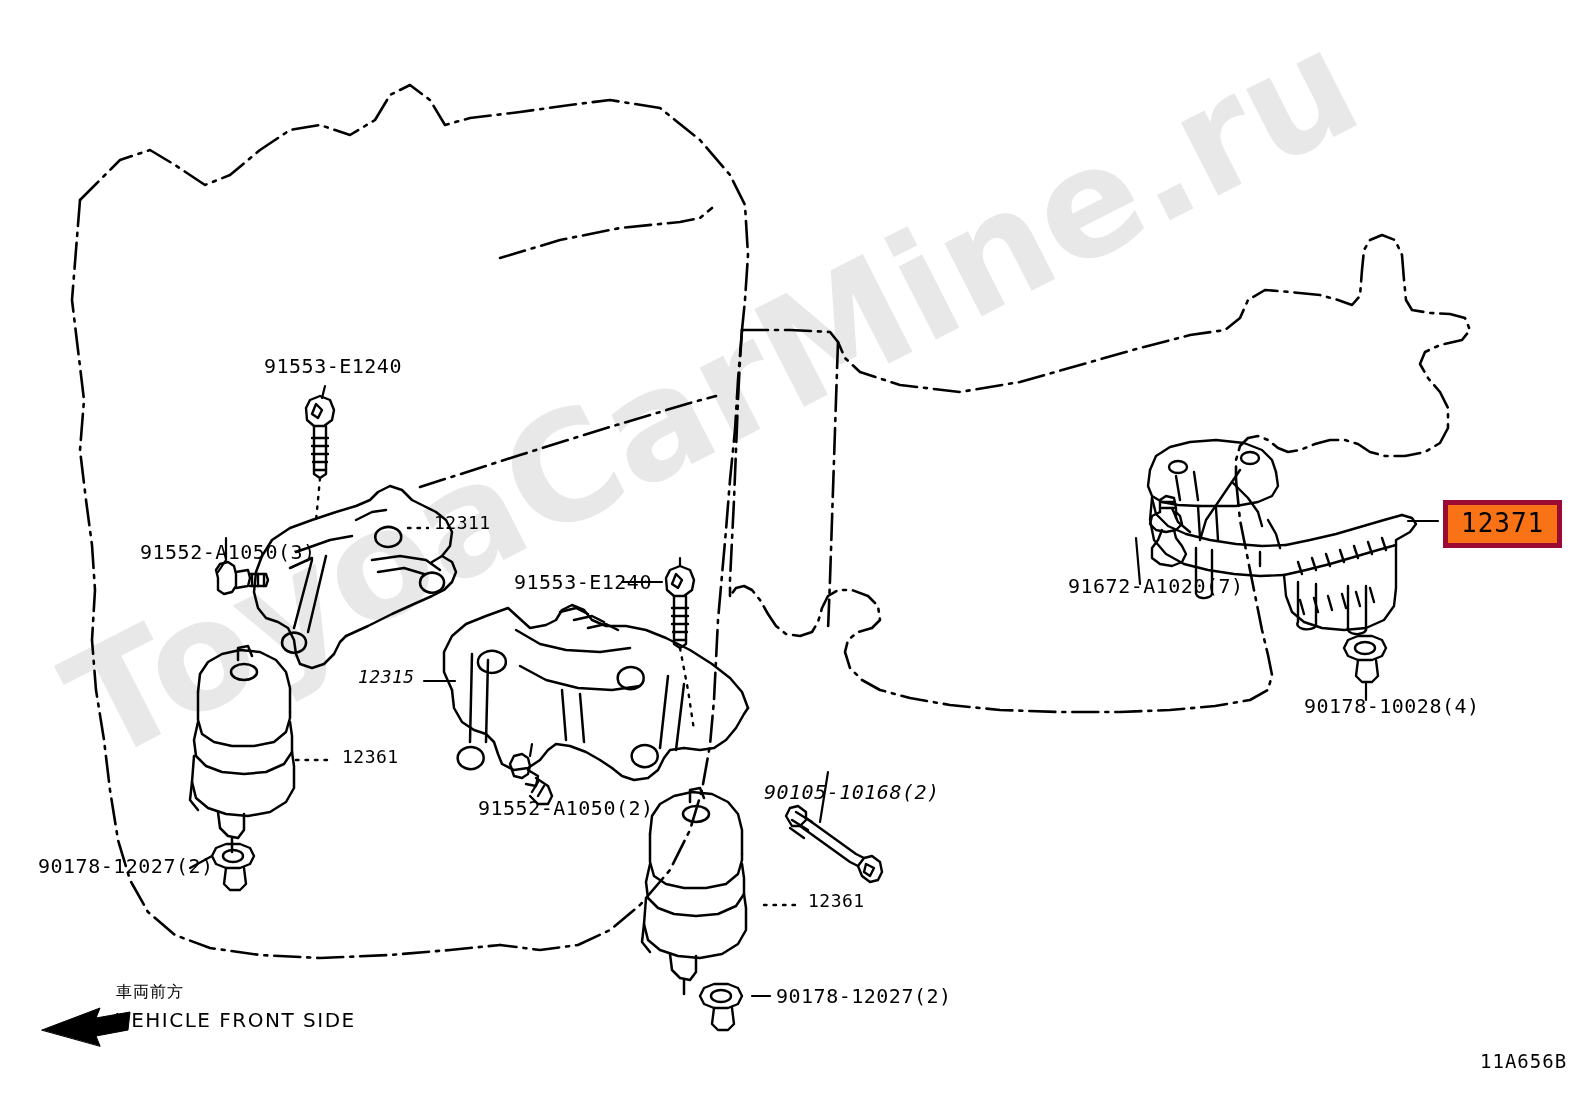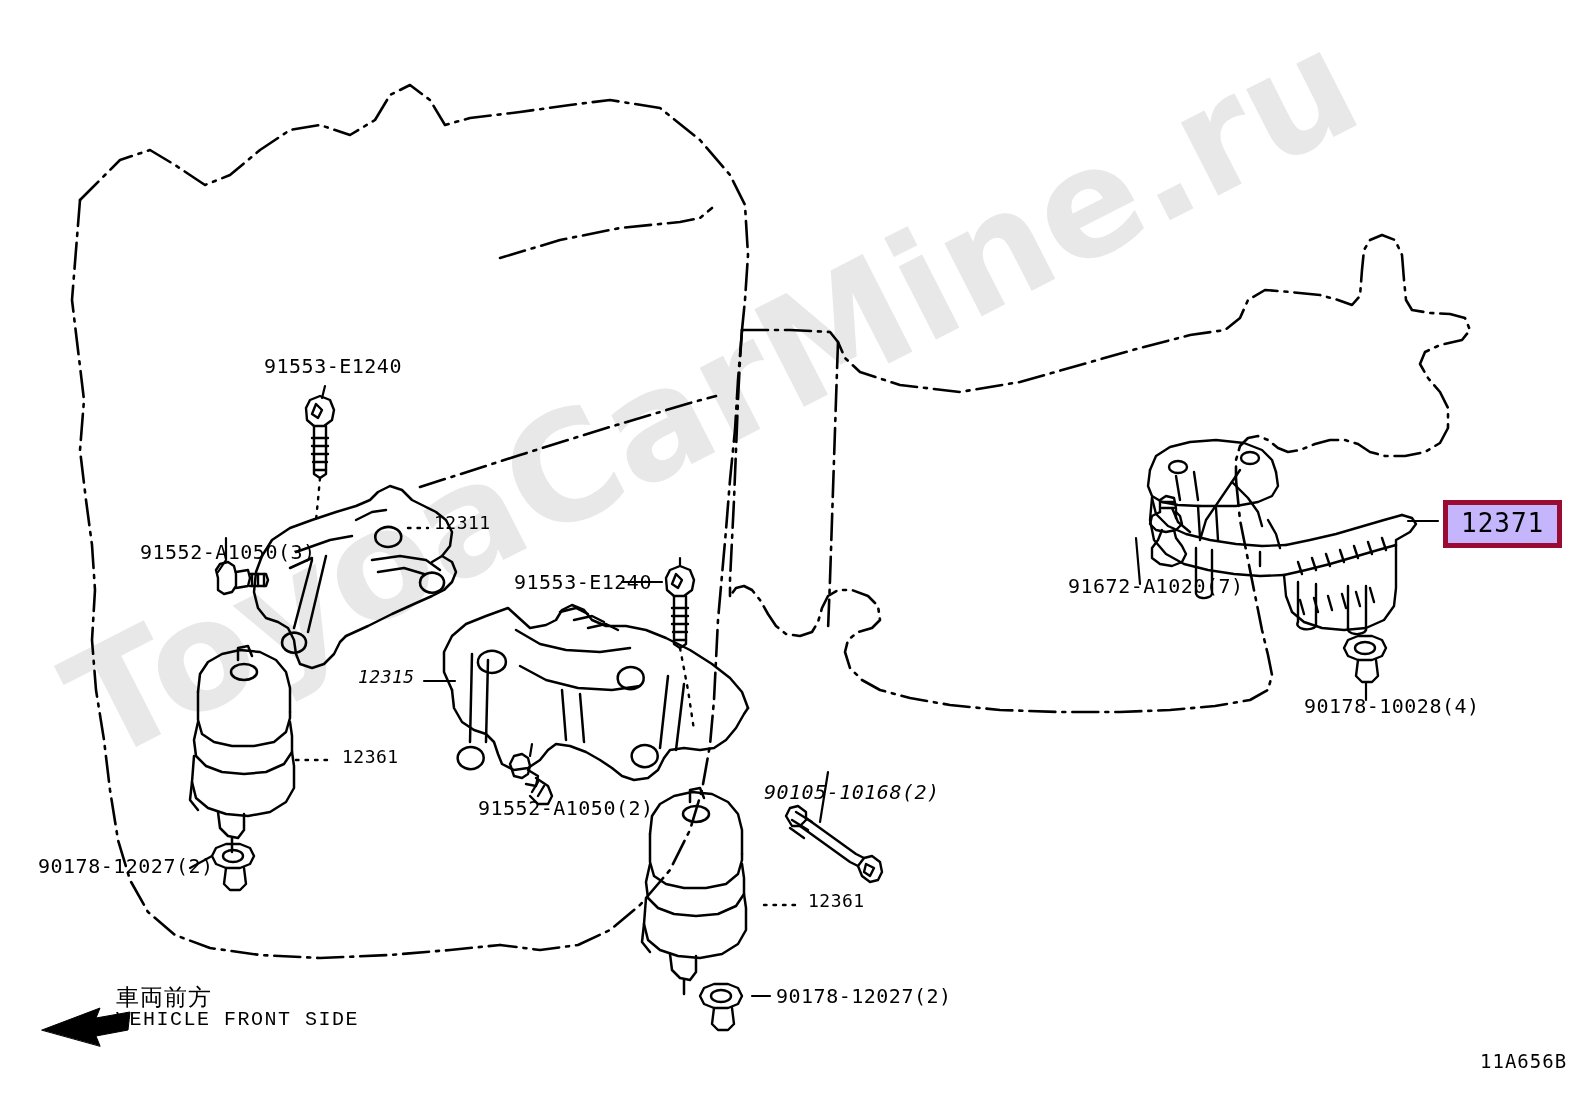--- a/index.html
+++ b/index.html
@@ -4,25 +4,25 @@
 <style>
   html,body{margin:0;padding:0;background:#fff;}
   body{width:1592px;height:1099px;overflow:hidden;
        font-family:"DejaVu Sans Mono","Liberation Mono",monospace;}
   #stage{position:relative;width:1592px;height:1099px;background:#ffffff;}
   svg.layer{position:absolute;left:0;top:0;width:1592px;height:1099px;}
   .lbl{position:absolute;white-space:nowrap;color:#000;
        font-family:"DejaVu Sans Mono","Liberation Mono",monospace;
        font-size:20px;letter-spacing:.5px;line-height:1;}
   .lbl.big{font-size:18px;}
-  .hl{position:absolute;border:5px solid #9B0A32;background:#c4b5fd;
+  .hl{position:absolute;border:5px solid #9B0A32;background:#f97316;
       padding:3px 13px 5px 13px;font-size:26px;letter-spacing:1px;
       font-family:"DejaVu Sans Mono","Liberation Mono",monospace;color:#000;}
   .front-jp{position:absolute;font-family:"DejaVu Sans","Liberation Sans",sans-serif;
-            font-size:23px;color:#000;letter-spacing:1px;}
+            font-size:16px;color:#000;letter-spacing:1px;}
   .front-en{position:absolute;font-family:"DejaVu Sans","Liberation Sans",sans-serif;
             font-size:20px;color:#000;letter-spacing:1.5px;}
   .figcode{position:absolute;font-size:19px;letter-spacing:1px;color:#000;
            font-family:"DejaVu Sans Mono","Liberation Mono",monospace;}
   #wm{position:absolute;left:0;top:0;width:1592px;height:1099px;pointer-events:none;
       overflow:hidden;}
   #wm span{position:absolute;left:40px;top:640px;
      font-family:"DejaVu Sans","Liberation Sans",sans-serif;
      font-size:150px;font-weight:bold;color:#e8e8e8;white-space:nowrap;
      transform:rotate(-27deg);transform-origin:0 0;}
@@ -336,17 +336,17 @@
 
   <div class="lbl" style="left:776px;top:986px;">90178-12027(2)</div>
 
   <div class="lbl" style="left:1068px;top:576px;">91672-A1020(7)</div>
 
   <div class="lbl" style="left:1304px;top:696px;">90178-10028(4)</div>
 
   <div class="hl" style="left:1443px;top:500px;">12371</div>
 
   <div class="front-jp" style="left:116px;top:982px;">車両前方</div>
-  <div class="front-en" style="left:116px;top:1008px;font-family:Liberation Mono, monospace;">VEHICLE FRONT SIDE</div>
+  <div class="front-en" style="left:116px;top:1008px;">VEHICLE FRONT SIDE</div>
 
   <div class="figcode" style="left:1480px;top:1050px;">11A656B</div>
 
 </div>
 
 </body></html>

